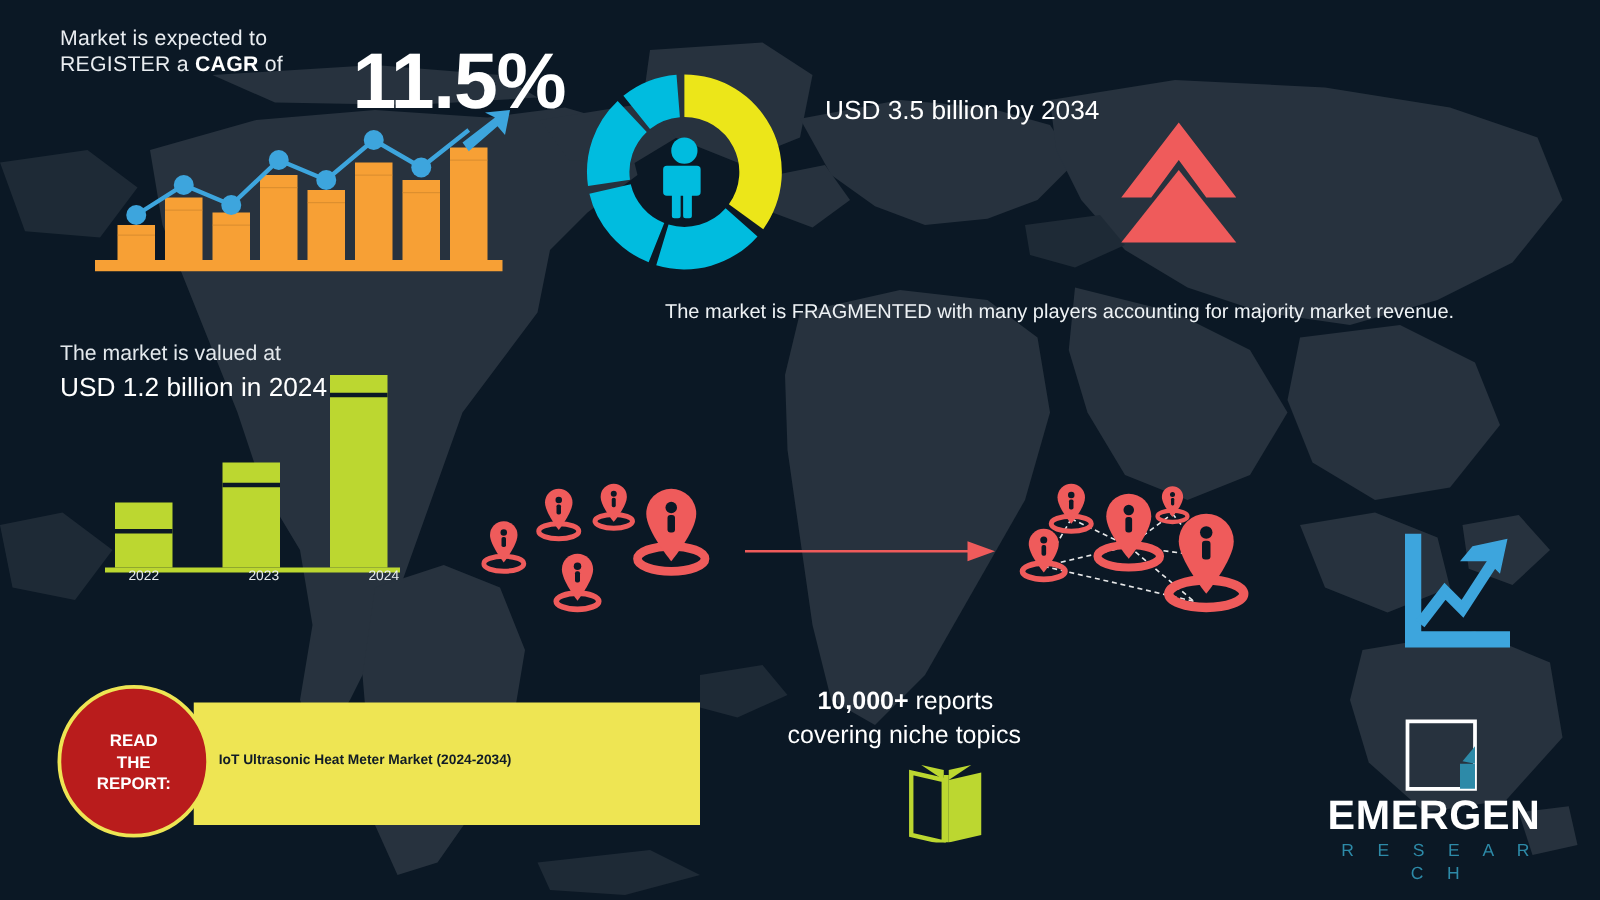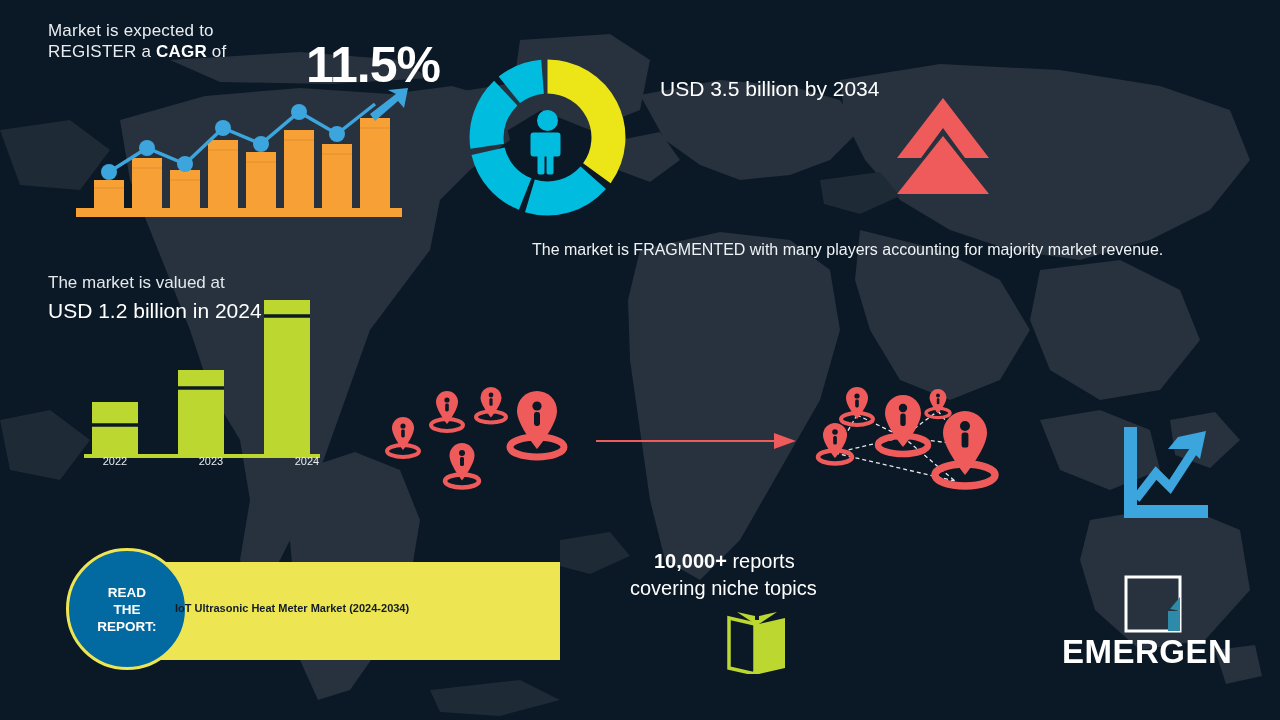--- a/index.html
+++ b/index.html
@@ -5,21 +5,21 @@
   html,body{margin:0;padding:0;background:#0b1825;}
   body{width:1280px;height:720px;overflow:hidden;font-family:"Liberation Sans",sans-serif;}
   #stage{position:relative;width:1280px;height:720px;background:#0b1825;overflow:hidden;}
   .abs{position:absolute;}
   .mapbg{position:absolute;left:0;top:0;width:1280px;height:720px;}
 
   
   #cagr-block{left:48px;top:20px;width:420px;}
   .cagr-lead{color:#e9edf1;font-size:17px;line-height:21px;letter-spacing:.2px;}
   .cagr-lead b{font-weight:bold;color:#ffffff;}
-  #cagr-value{position:absolute;left:234px;top:14px;color:#ffffff;font-size:50px;font-weight:bold;letter-spacing:-1px;line-height:62px;margin-left:24px;}
+  #cagr-value{position:absolute;left:234px;top:14px;color:#ffffff;font-size:63px;font-weight:bold;letter-spacing:-1px;line-height:62px;}
 
   
   #orange-chart{left:70px;top:88px;width:340px;height:132px;}
 
   
   #donut{left:465px;top:55px;width:165px;height:165px;}
 
   
   #forecast-block{left:660px;top:72px;width:230px;}
   .sub-lead{color:#e3e8ec;font-size:17px;line-height:22px;}
@@ -39,21 +39,21 @@
   .yearlabel{position:absolute;color:#e8ecef;font-size:11px;text-align:center;width:60px;}
 
   
   #pins-left{left:385px;top:385px;width:200px;height:110px;}
   #pins-right{left:805px;top:385px;width:210px;height:120px;}
   #red-arrow{left:596px;top:430px;width:200px;height:22px;}
   #blue-chart-icon{left:1118px;top:425px;width:90px;height:95px;}
 
   
   #report-banner{left:155px;top:562px;width:405px;height:98px;background:#eee553;}
-  #report-circle{left:66px;top:548px;width:122px;height:122px;border-radius:50%;background:#0369a1;border:3px solid #eee553;box-sizing:border-box;display:flex;align-items:center;justify-content:center;}
+  #report-circle{left:46px;top:548px;width:122px;height:122px;border-radius:50%;background:#b91c1c;border:3px solid #eee553;box-sizing:border-box;display:flex;align-items:center;justify-content:center;}
   #report-circle-label{color:#ffffff;font-size:13.5px;font-weight:bold;line-height:17px;text-align:center;}
   #report-title{position:absolute;left:175px;top:602px;width:380px;color:#111c26;font-size:11px;font-weight:bold;}
 
   
   #reports-block{left:630px;top:548px;width:270px;}
   #reports-line1{color:#ffffff;font-size:20px;line-height:27px;}
   #reports-line1 b{font-weight:bold;margin-left:24px;}
   #reports-line2{color:#ffffff;font-size:20px;line-height:27px;}
   #book-icon{left:723px;top:612px;width:68px;height:62px;}
 
@@ -327,15 +327,16 @@
     <rect x="32" y="8" width="4" height="54" fill="#bcd730"></rect>
   </svg>
 
   <div class="abs" id="logo">
     <svg id="logo-mark" viewBox="0 0 58 58">
       <path d="M2 2 h54 v54 h-54 z" fill="none" stroke="#ffffff" stroke-width="3"></path>
       <path d="M44 36 h12 v20 h-12 z" fill="#2d8aa8"></path>
       <path d="M46 34 L56 22 v14 z" fill="#2d8aa8"></path>
     </svg>
     <div id="logo-emergen">EMERGEN</div>
+    <div id="logo-research">R E S E A R C H</div>
   </div>
 
 </div>
 
 </body></html>

